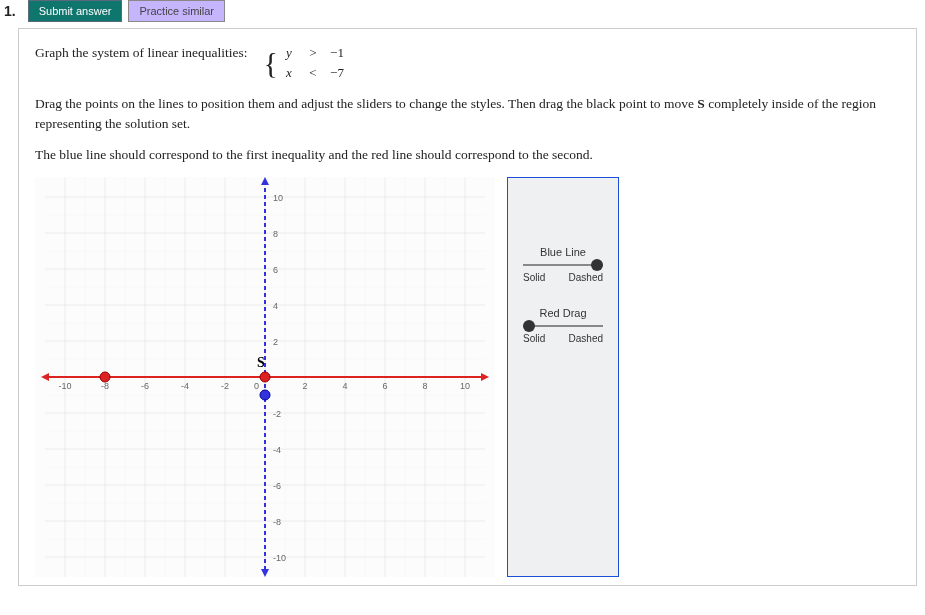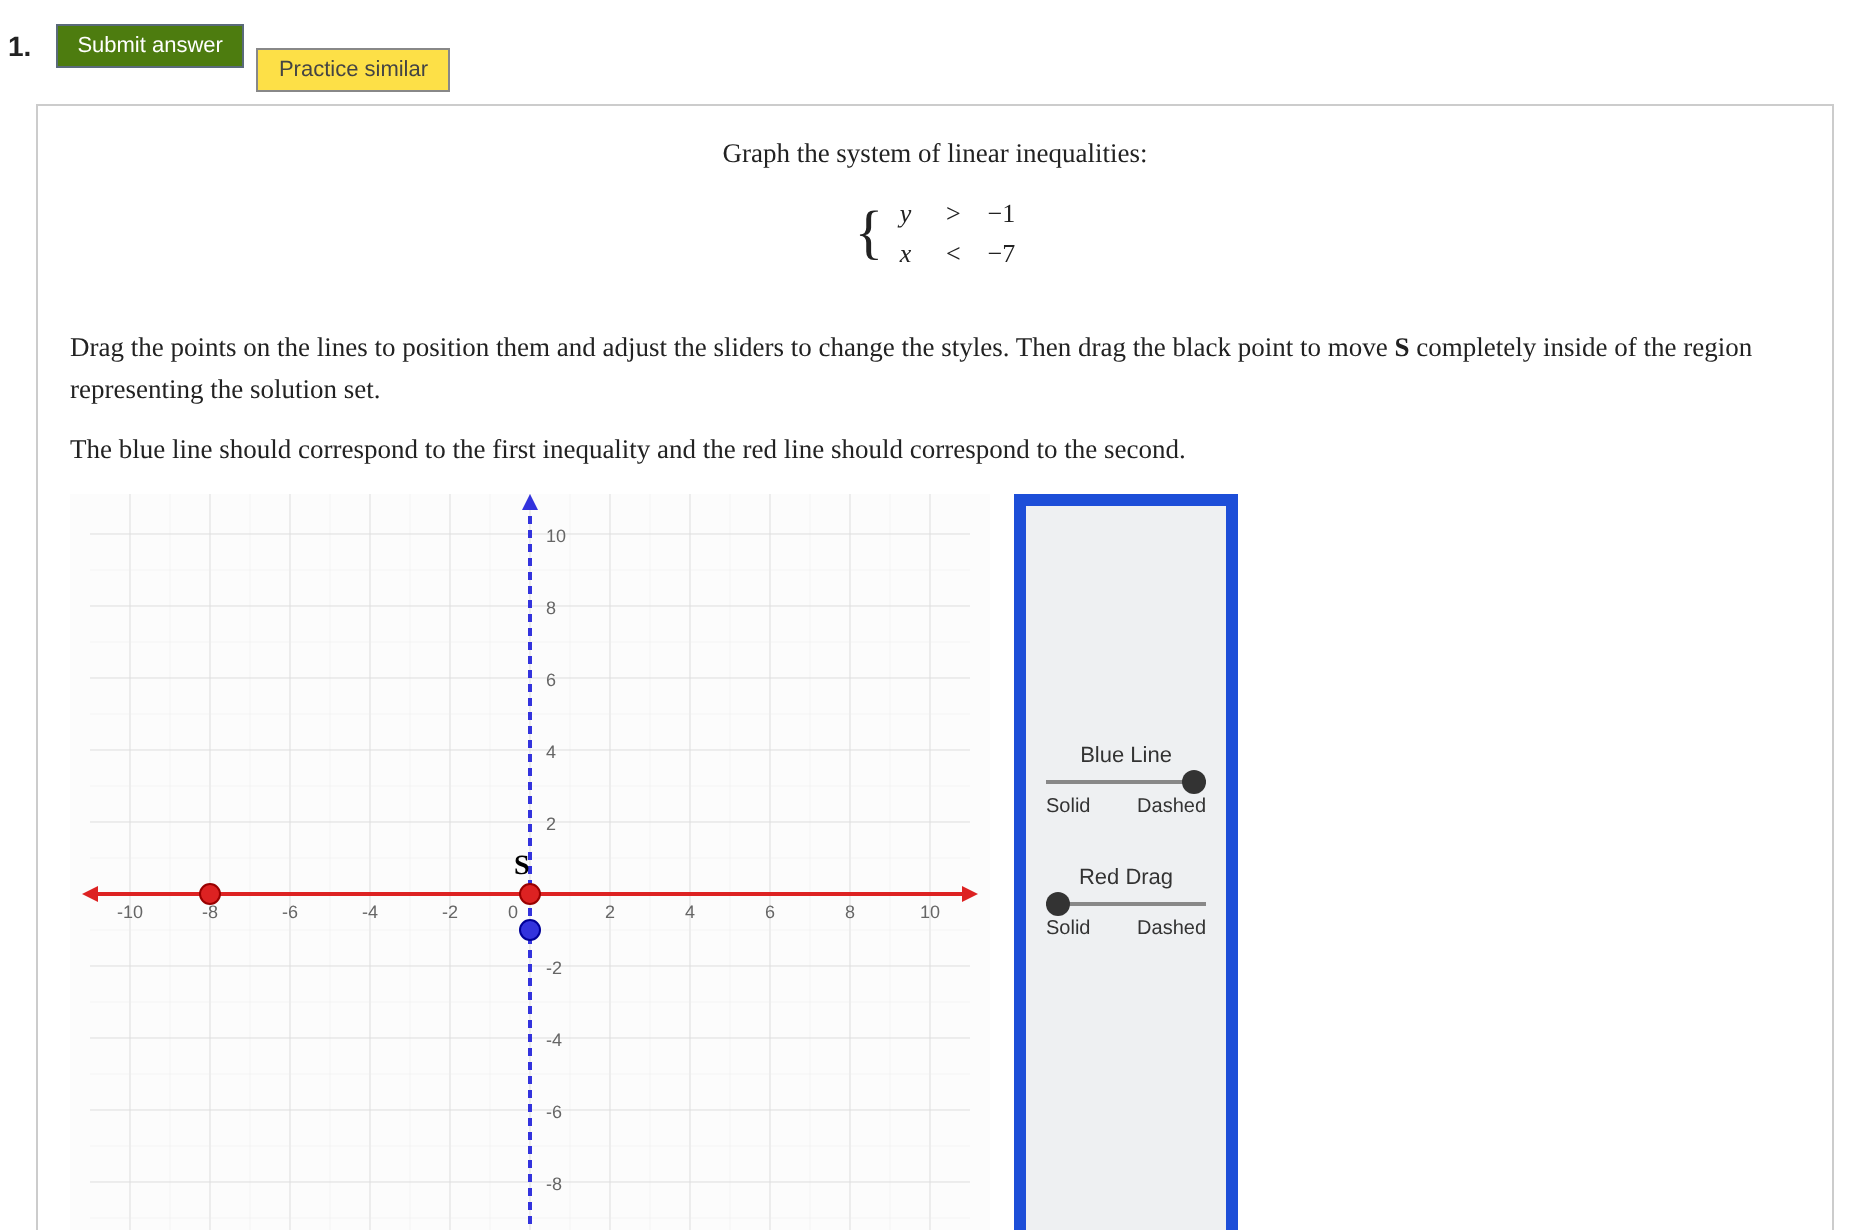--- a/index.html
+++ b/index.html
@@ -1,35 +1,35 @@
 <!DOCTYPE html>
 <html><head>
 <meta charset="utf-8">
 <style>
 * { box-sizing: border-box; margin: 0; padding: 0; }
 body { font-family: Georgia, 'Times New Roman', serif; background: #fff; width: 925px; height: 615px; overflow: hidden; position: relative; }
 .top-bar { display: flex; align-items: center; gap: 6px; padding: 0 0 4px 0; }
 .q-num { font-weight: bold; font-size: 14px; color: #222; padding: 0 6px 0 4px; font-family: Arial, sans-serif;}
 .btn { font-family: Arial, sans-serif; font-size: 11px; padding: 4px 10px; border: 1px solid #888; cursor: pointer; }
-.btn-primary { background: #4d7c0f; color: #fff; border-color: #5a6a7a; }
-.btn-secondary { background: #fde047; color: #444; margin-top: 24px; }
+.btn-primary { background: #0f766e; color: #fff; border-color: #5a6a7a; }
+.btn-secondary { background: #c4b5fd; color: #444; }
 .panel { border: 1px solid #ccc; margin: 2px 8px 0 18px; padding: 14px 16px 8px 16px; background:#fff;}
 .instr { font-size: 13.5px; color: #222; line-height: 1.5; }
-.row1 { display: flex; align-items: center; gap: 10px; margin-bottom: 28px; flex-direction: column; }
+.row1 { display: flex; align-items: flex-start; gap: 10px; margin-bottom: 12px; }
 .sys { display: inline-flex; align-items: center; margin: 0 6px; }
 .brace { font-size: 30px; font-family: 'Times New Roman', serif; line-height: 0.8; margin-right: 4px;}
 .mat { display: inline-block; font-family: 'Times New Roman', serif; font-style: italic; font-size: 13px; }
 .mat-row { display: flex; gap: 10px; }
 .mat-row span { min-width: 14px; text-align: center; font-style: normal;}
 .mat-row .var { font-style: italic;}
 .bold-s { font-weight: bold; }
 .p2 { margin-bottom: 12px; }
 .p3 { margin-bottom: 10px; }
 .graph-area { display: flex; gap: 12px; margin-top: 4px; }
-.controls { width: 112px; background: #eef0f2; border:6px solid #1d4ed8; height: 400px; padding-top: 119px; font-family: Arial, sans-serif; font-size: 11px; color: #333; text-align:center;}
+.controls { width: 112px; background: #eef0f2; border:1px solid #1d4ed8; height: 400px; padding-top: 68px; font-family: Arial, sans-serif; font-size: 11px; color: #333; text-align:center;}
 .ctrl-group { margin-bottom: 24px; }
 .ctrl-title { margin-bottom: 6px; font-size: 11px;}
 .slider-track { position: relative; width: 80px; height: 2px; background: #888; margin: 6px auto 6px auto; }
 .slider-knob { position: absolute; top: -5px; width: 12px; height: 12px; border-radius: 50%; background: #333; }
 .slider-labels { display: flex; justify-content: space-between; width: 80px; margin: 0 auto; font-size: 10px;}
 svg.graph { background: #fcfcfc; }
 .grid-line { stroke: #ddd; stroke-width: 0.5; }
 .grid-line-minor { stroke: #eee; stroke-width: 0.3; }
 .tick-label { font-size: 9px; fill: #666; font-family: Arial, sans-serif; }
 .red-line { stroke: #d22; stroke-width: 2; }

